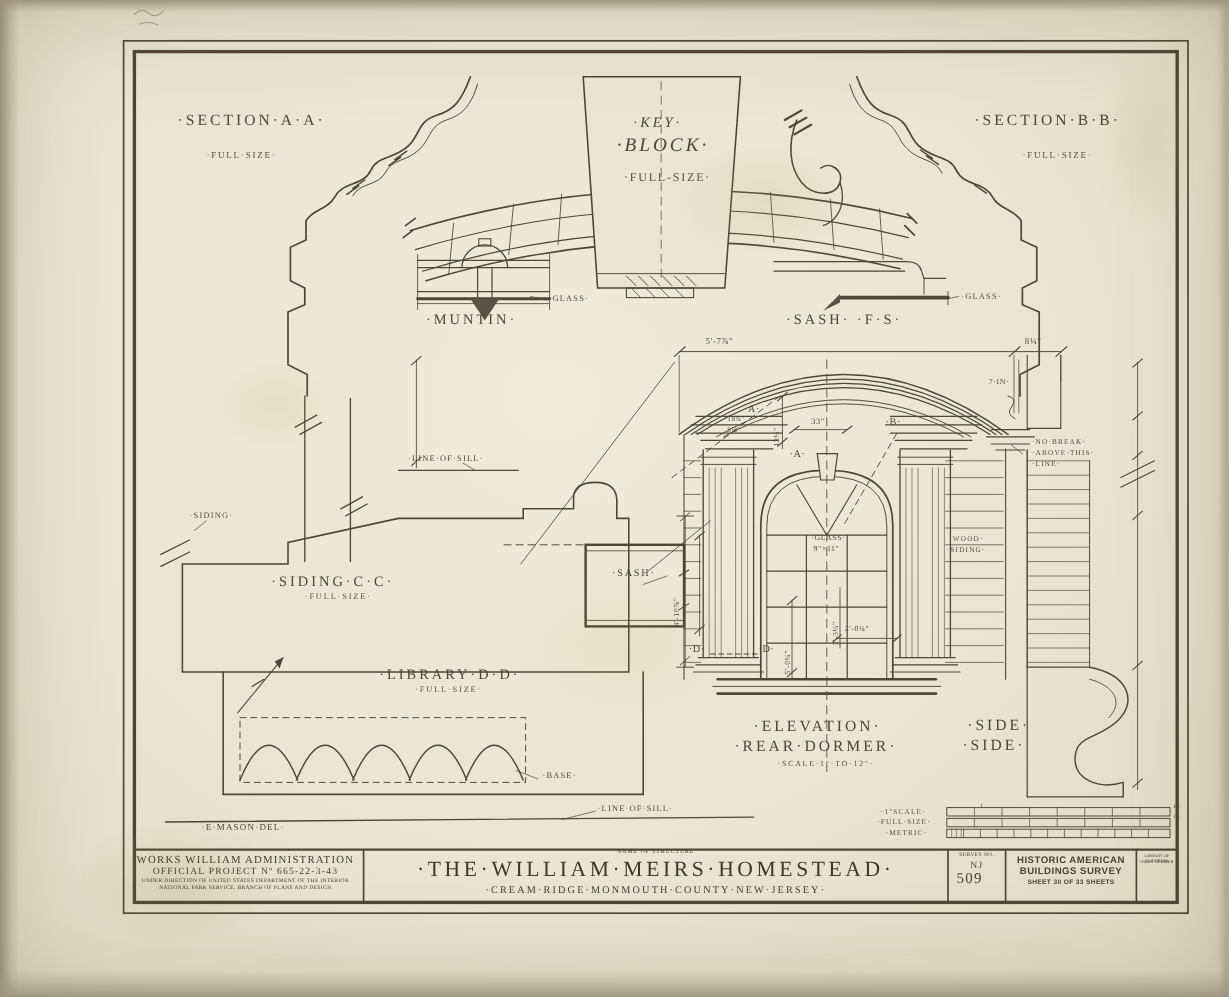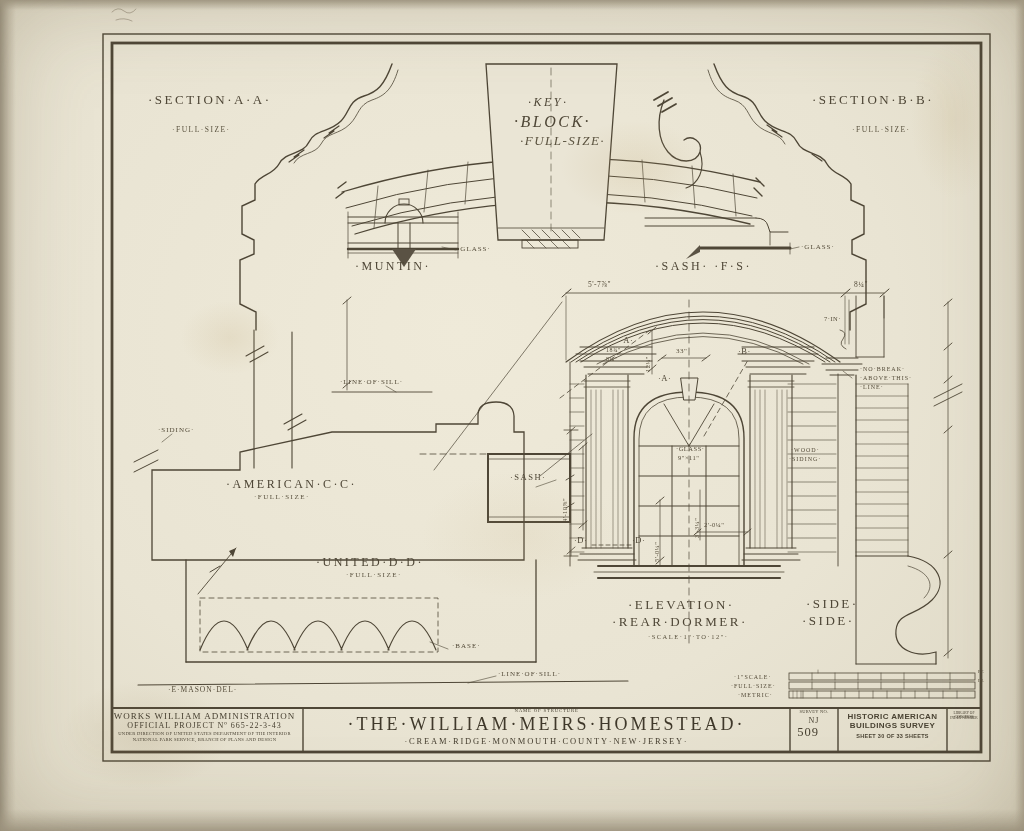--- a/index.html
+++ b/index.html
@@ -280,35 +280,35 @@
         <line x1="818" y1="670" x2="818" y2="673" stroke-width=".5"></line>
       </g>
     </g>
   </svg>
 
   <span class="lbl t-section" style="left:148px;top:93px;">·SECTION·A·A·</span>
   <span class="lbl t-sub" style="left:172px;top:126px;">·FULL·SIZE·</span>
 
   <span class="lbl t-section" style="left:528px;top:96px;font-size:12px;font-style:italic;">·KEY·</span>
   <span class="lbl t-section" style="left:514px;top:114px;font-size:16px;font-style:italic;">·BLOCK·</span>
-  <span class="lbl t-sub" style="left:520px;top:134px;font-size:13px;font-style:italic;">·FULL-SIZE·</span>
+  <span class="lbl t-sub" style="left:520px;top:144px;font-size:10px;">·FULL-SIZE·</span>
 
   <span class="lbl t-section" style="left:812px;top:93px;">·SECTION·B·B·</span>
   <span class="lbl t-sub" style="left:852px;top:126px;">·FULL·SIZE·</span>
 
   <span class="lbl t-section" style="left:355px;top:260px;font-size:12px;">·MUNTIN·</span>
   <span class="lbl t-call" style="left:457px;top:246px;">·GLASS·</span>
 
   <span class="lbl t-section" style="left:655px;top:260px;font-size:12px;text-align:right;">·SASH· ·F·S·</span>
   <span class="lbl t-call" style="left:801px;top:244px;">·GLASS·</span>
 
-  <span class="lbl t-section" style="left:226px;top:478px;font-size:12px;">·AMERICAN·C·C·</span>
+  <span class="lbl t-section" style="left:226px;top:478px;font-size:12px;">·SIDING·C·C·</span>
   <span class="lbl t-sub" style="left:254px;top:494px;font-size:7px;">·FULL·SIZE·</span>
 
-  <span class="lbl t-section" style="left:316px;top:556px;font-size:12px;">·UNITED·D·D·</span>
+  <span class="lbl t-section" style="left:316px;top:556px;font-size:12px;">·LIBRARY·D·D·</span>
   <span class="lbl t-sub" style="left:346px;top:572px;font-size:7px;">·FULL·SIZE·</span>
 
   <span class="lbl t-section" style="left:628px;top:598px;">·ELEVATION·</span>
   <span class="lbl t-section" style="left:612px;top:615px;">·REAR·DORMER·</span>
   <span class="lbl t-sub" style="left:648px;top:634px;font-size:6.5px;">·SCALE·1"·TO·12"·</span>
 
   <span class="lbl t-section" style="left:806px;top:597px;">·SIDE·</span>
   <span class="lbl t-section" style="left:802px;top:614px;">·SIDE·</span>
 
   <span class="lbl t-call" style="left:340px;top:379px;">·LINE·OF·SILL·</span>

